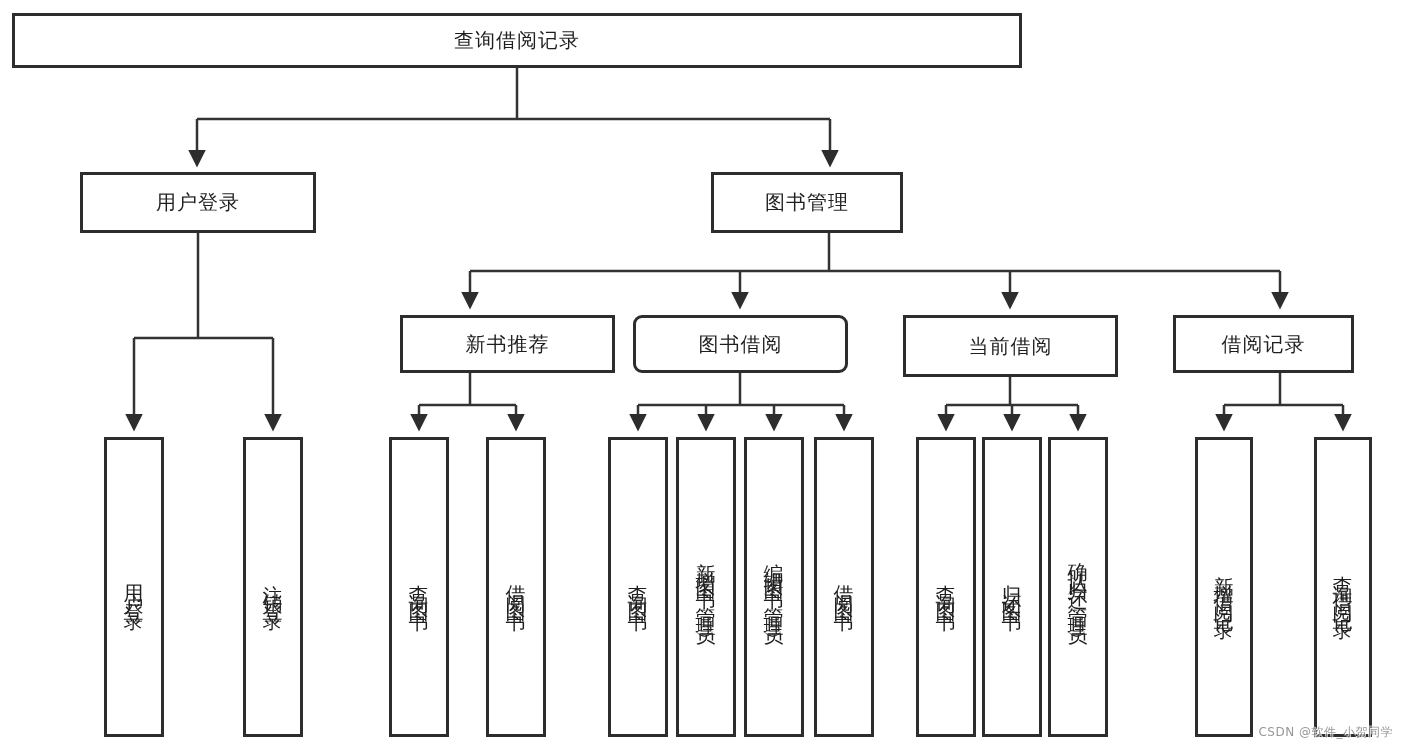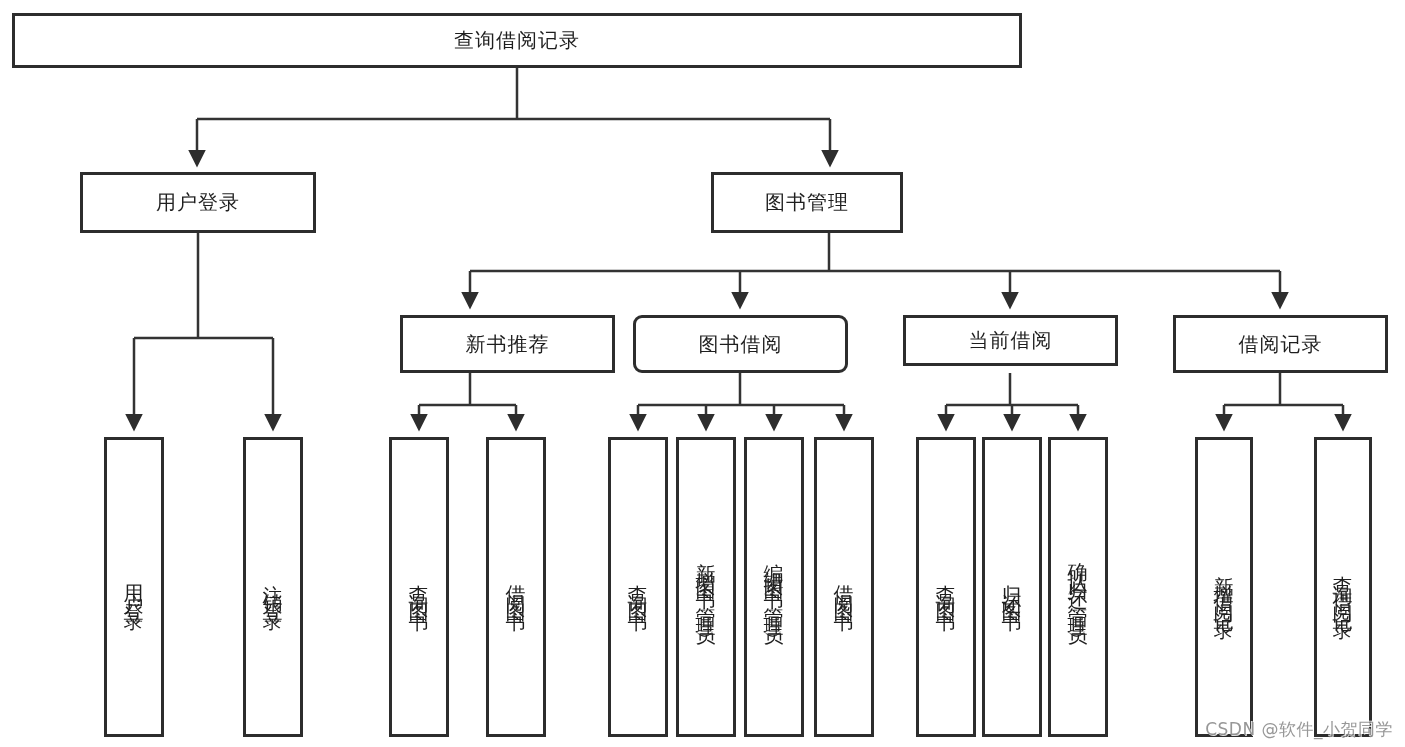--- a/index.html
+++ b/index.html
@@ -37,21 +37,21 @@
     writing-mode: vertical-rl;
     text-orientation: mixed;
     font-size: 20px;
     letter-spacing: 9px;
     line-height: 1.0;
   }
   .watermark {
     position: absolute;
     right: 12px;
     bottom: 6px;
-    font-size: 17px;
+    font-size: 12px;
     color: rgba(145,145,145,0.95);
     letter-spacing: 0.5px;
     z-index: 3;
     text-shadow: 1px 1px 0 rgba(255,255,255,0.85), -1px -1px 0 rgba(255,255,255,0.85);
     white-space: nowrap;
   }
 </style>
 </head>
 <body>
 
@@ -100,22 +100,22 @@
     </g>
   </svg>
 
   <div class="box hbox" style="left:12px; top:13px; width:1010px; height:55px;">查询借阅记录</div>
 
   <div class="box hbox" style="left:80px; top:172px; width:236px; height:61px;">用户登录</div>
   <div class="box hbox" style="left:711px; top:172px; width:192px; height:61px;">图书管理</div>
 
   <div class="box hbox" style="left:363px; top:315px; width:215px; height:58px;margin-left:37px;">新书推荐</div>
   <div class="box hbox" style="left:633px; top:315px; width:215px; height:58px;border-radius:9px;">图书借阅</div>
-  <div class="box hbox" style="left:903px; top:315px; width:215px; height:51px;">当前借阅</div>
-  <div class="box hbox" style="left:1173px; top:315px; width:215px; height:58px;">借阅记录</div>
+  <div class="box hbox" style="left:903px; top:315px; width:215px; height:62px;">当前借阅</div>
+  <div class="box hbox" style="left:1173px; top:315px; width:181px; height:58px;">借阅记录</div>
 
   <div class="box vbox" style="left:104px; top:437px; width:60px; height:300px;">用户登录</div>
   <div class="box vbox" style="left:243px; top:437px; width:60px; height:300px;">注销登录</div>
 
   <div class="box vbox" style="left:389px; top:437px; width:60px; height:300px;">查询图书</div>
   <div class="box vbox" style="left:486px; top:437px; width:60px; height:300px;">借阅图书</div>
 
   <div class="box vbox" style="left:608px; top:437px; width:60px; height:300px;">查询图书</div>
   <div class="box vbox" style="left:676px; top:437px; width:60px; height:300px;">新增图书（管理员）</div>
   <div class="box vbox" style="left:744px; top:437px; width:60px; height:300px;">编辑图书（管理员）</div>

